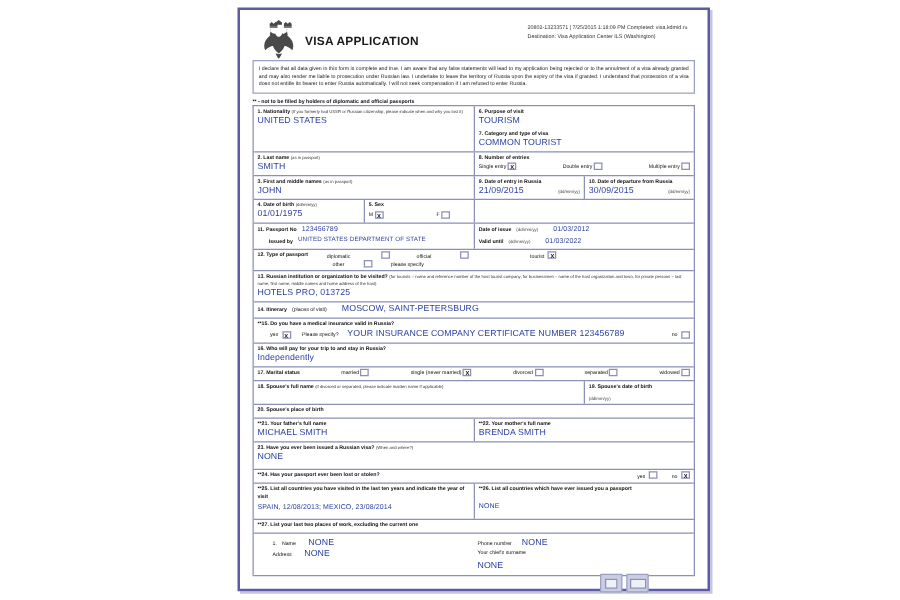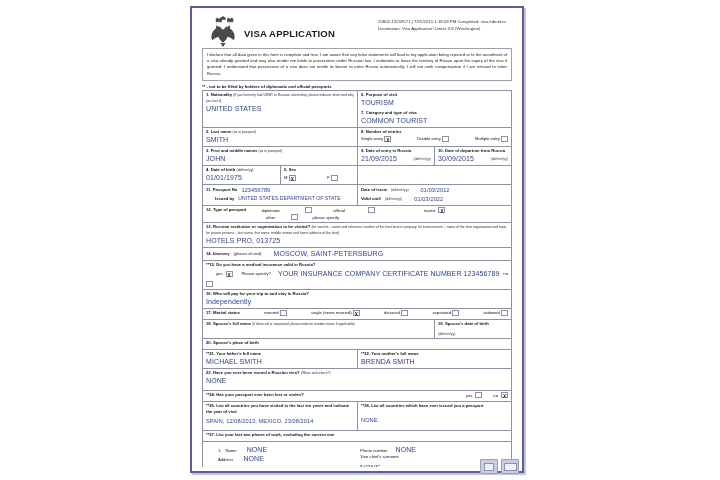--- a/index.html
+++ b/index.html
@@ -17,21 +17,21 @@
     width: 720px;
     height: 480px;
     background: #ffffff;
   }
 
   
   #doc-frame {
     position: absolute;
     left: 190px;
     top: 6px;
-    width: 334px;
+    width: 378px;
     height: 467px;
     background: #ffffff;
     border: 2px solid #5b5ba8;
     box-sizing: border-box;
     box-shadow: 2px 2px 0 rgba(90,90,160,.35);
   }
 
   #doc-inner {
     position: absolute;
     left: 4px;

